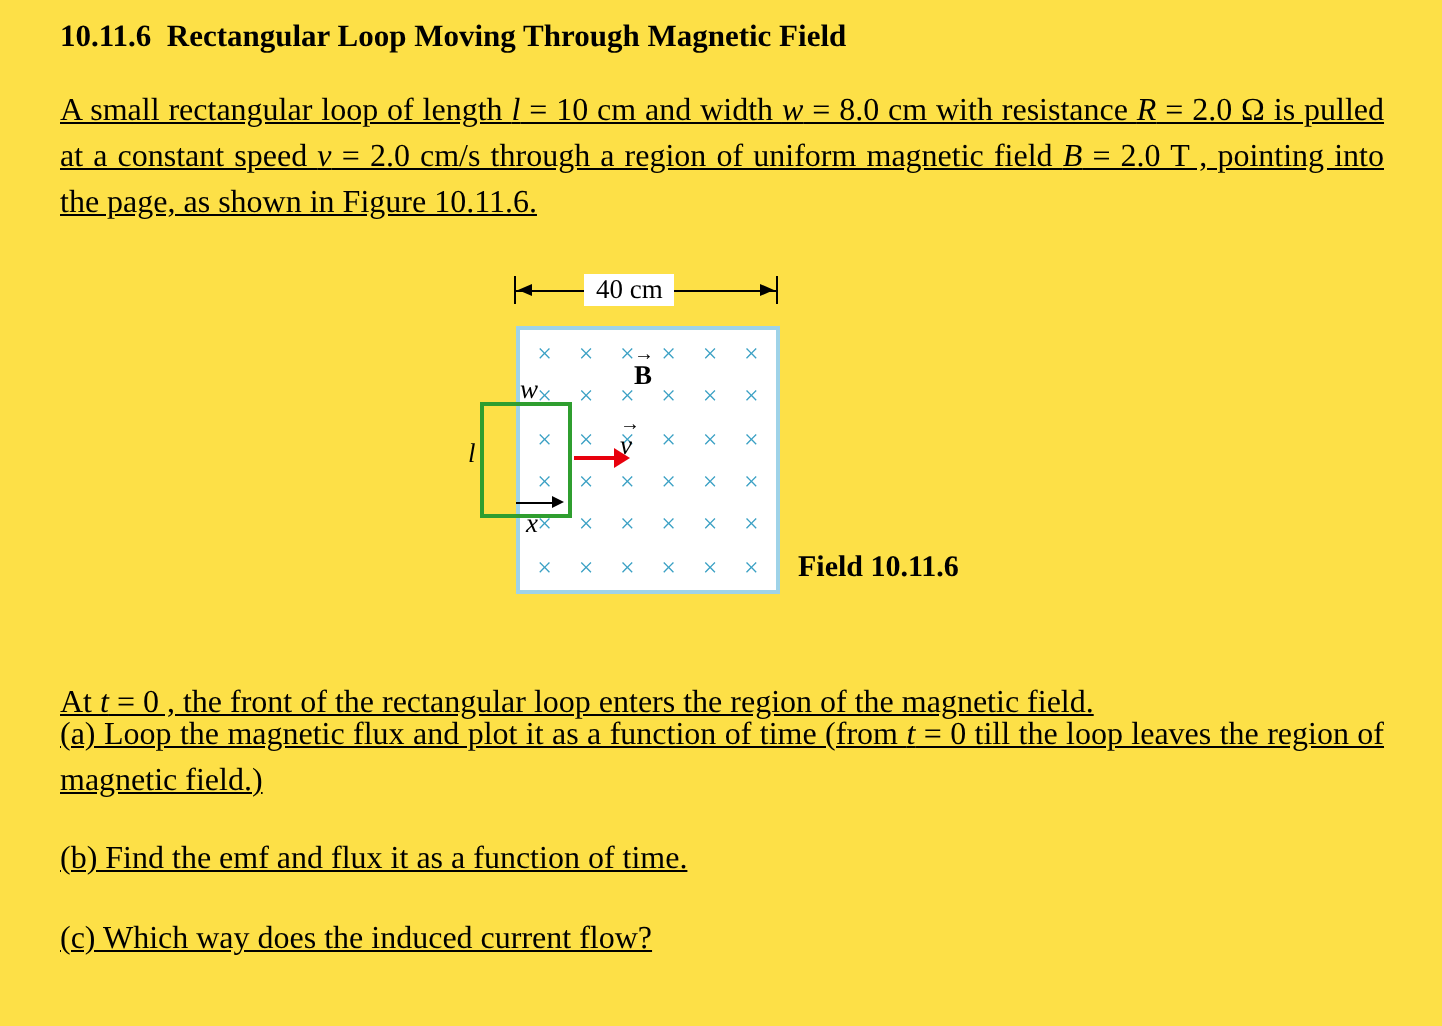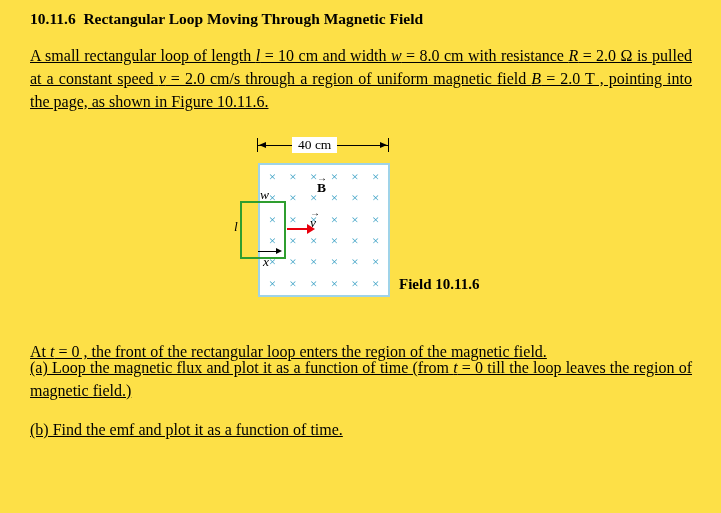--- a/index.html
+++ b/index.html
@@ -135,15 +135,16 @@
 
     <div class="axis-line"></div>
     <div class="axis-head"></div>
     <div class="fig-label" id="label-x">x</div>
 
     <div class="caption">Field 10.11.6</div>
   </div>
 
   <div class="para" id="after-figure"><span>At </span><span class="it">t</span><span> = 0 , the front of the rectangular loop enters the region of the magnetic field.</span></div>
   <div class="para just" id="part-a"><span>(a) Loop the magnetic flux and plot it as a function of time (from </span><span class="it">t</span><span> = 0 till the loop leaves the region of magnetic field.)</span></div>
-  <div class="para" id="part-b"><span>(b) Find the emf and plot it as a function of time.</span></div>
+  <div class="para" id="part-b"><span>(b) Find the emf and flux it as a function of time.</span></div>
+  <div class="para" id="part-c"><span>(c) Which way does the induced current flow?</span></div>
 
 </div>
 
 </body></html>

